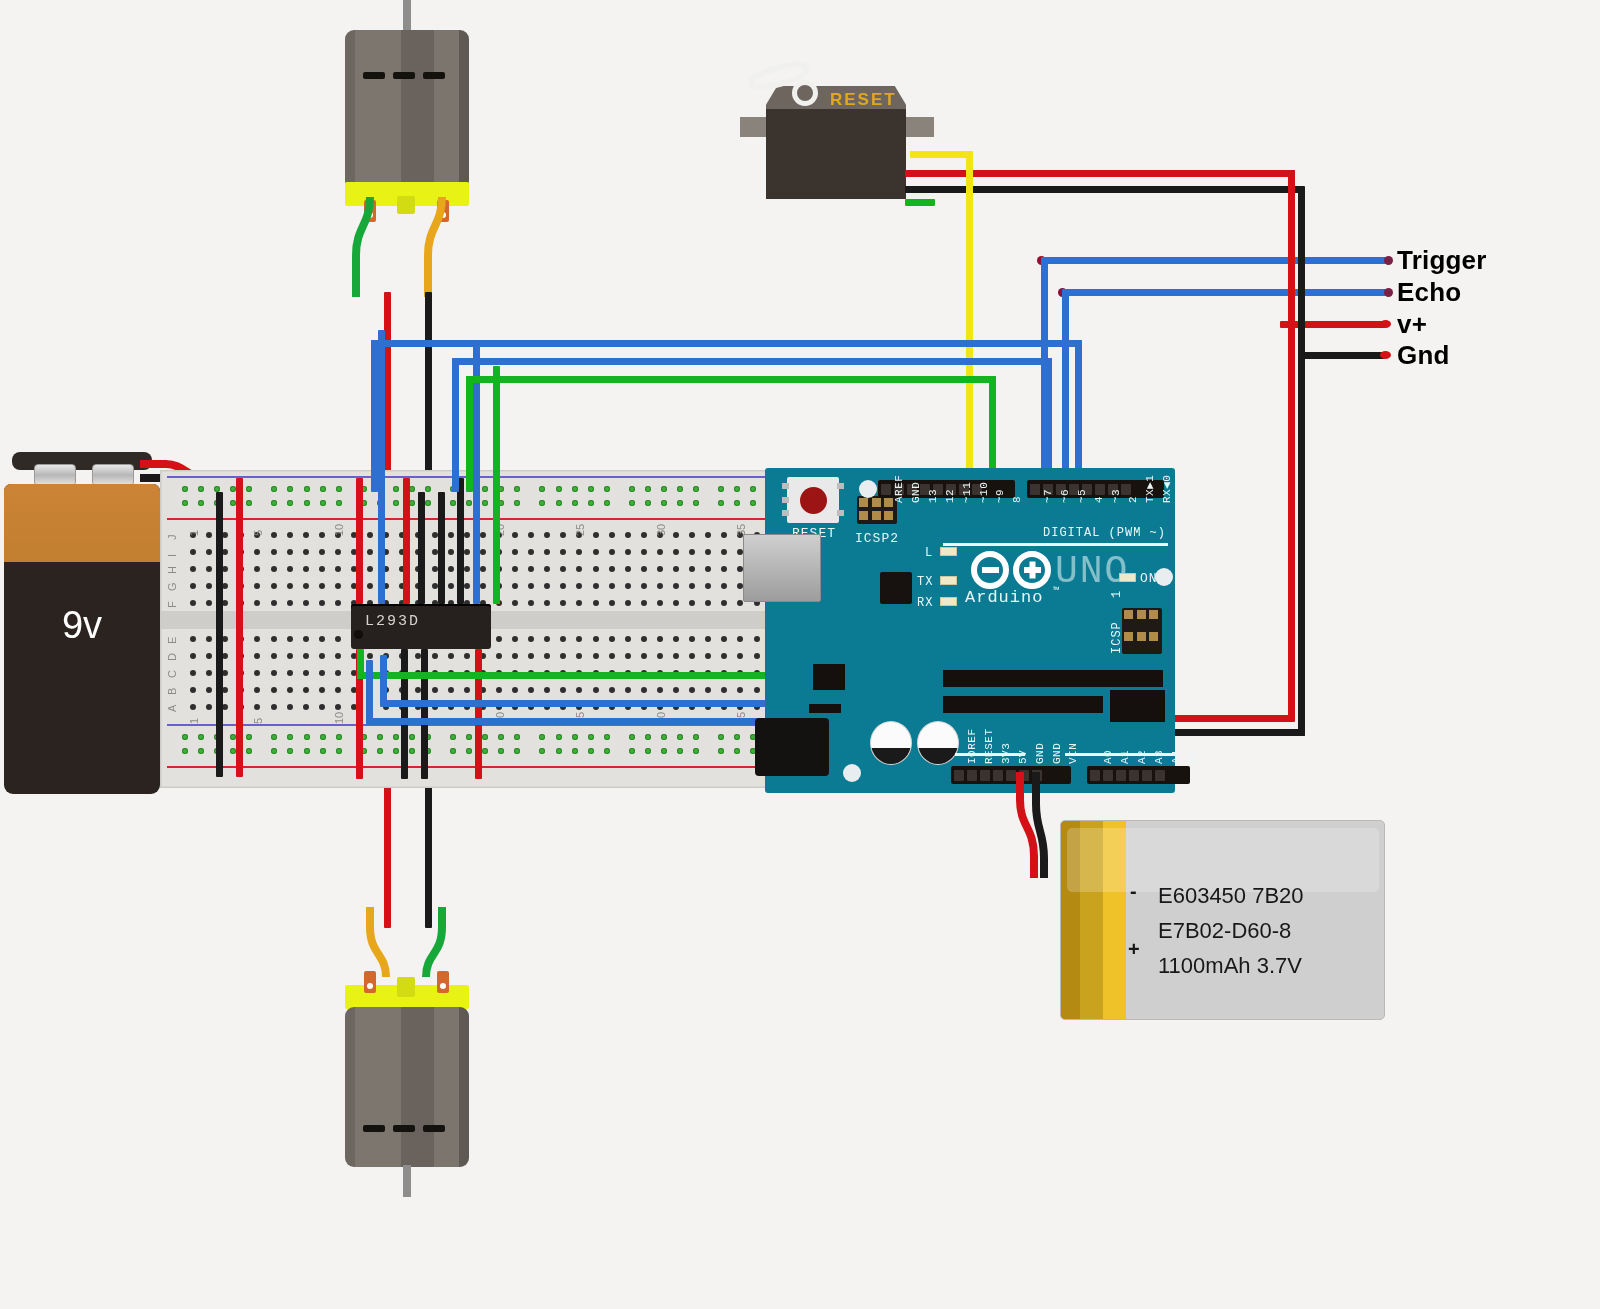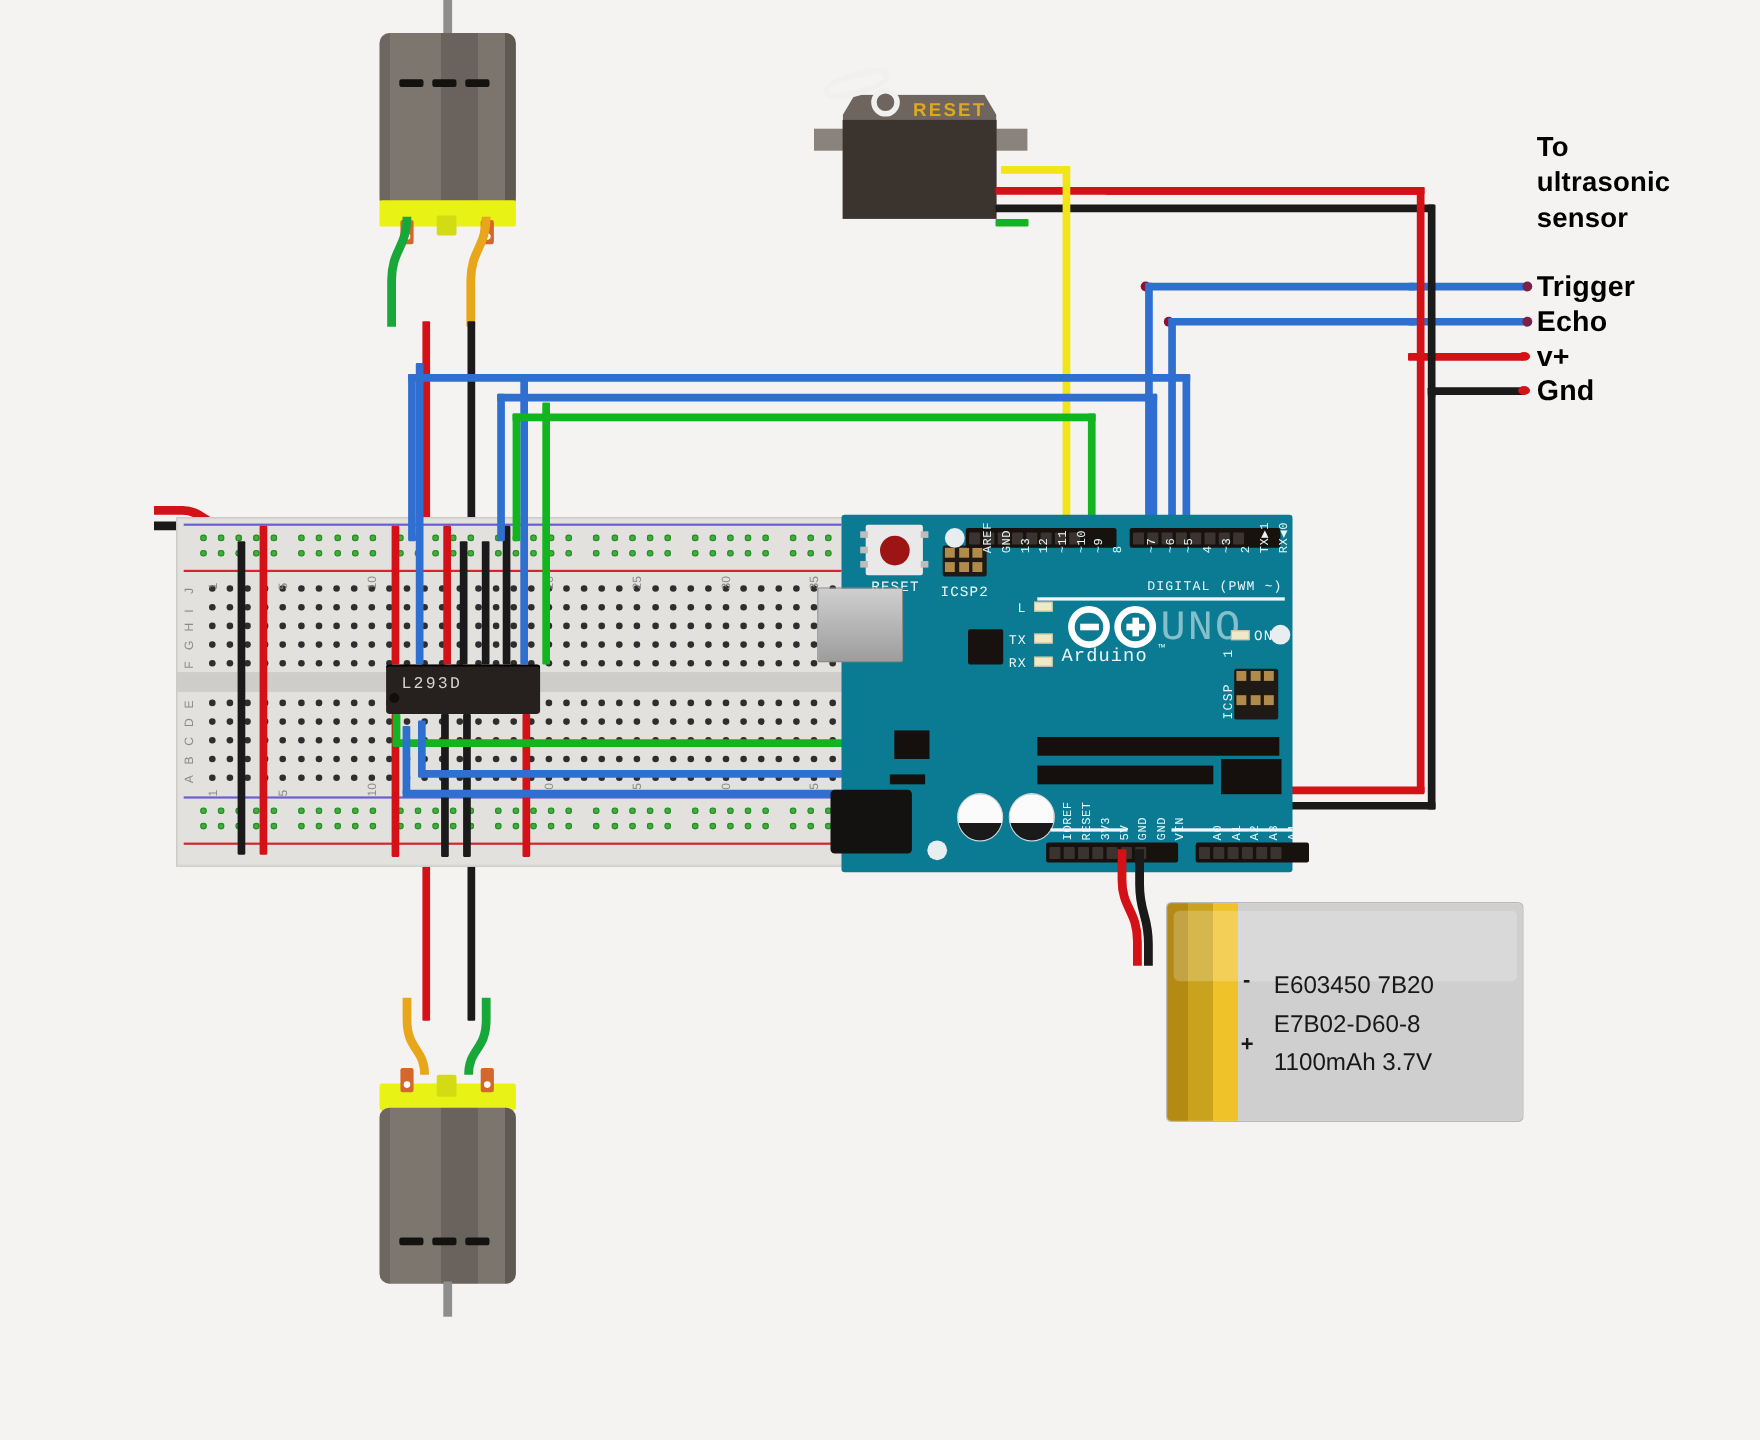--- a/index.html
+++ b/index.html
@@ -140,23 +140,20 @@
                 background:rgba(255,255,255,.22); border-radius:5px; }
   #lipo .txt  { position:absolute; color:#18181a; font-size:22px; line-height:36px;
                 font-family:"Liberation Sans",sans-serif; white-space:pre; }
   #lipo .sign { position:absolute; color:#18181a; font-size:20px; font-weight:bold; }
 </style>
 </head>
 <body>
 
 <div id="stage">
 
-  <div id="ultra-label" class="lbl" style="left:1397px; top:118px;">To
-ultrasonic
-sensor</div>
 
   <div class="lbl" style="left:1397px; top:245px;">Trigger</div>
   <div class="lbl" style="left:1397px; top:277px;">Echo</div>
   <div class="lbl" style="left:1397px; top:309px;">v+</div>
   <div class="lbl" style="left:1397px; top:340px;">Gnd</div>
 
   <div class="w wh blue" style="left:1280px; top:257px; width:108px;"></div>
   <div class="cap-b" style="left:1384px; top:256px;"></div>
   <div class="w wh blue" style="left:1280px; top:289px; width:108px;"></div>
   <div class="cap-b" style="left:1384px; top:288px;"></div>
@@ -230,20 +227,29 @@
     <div class="vent" style="left:22px; top:140px; width:22px;"></div>
     <div class="vent" style="left:52px; top:140px; width:22px;"></div>
     <div class="vent" style="left:82px; top:140px; width:22px;"></div>
     <div class="shaft" style="left:62px; top:180px; height:32px;"></div>
   </div>
   <svg style="position:absolute;left:330px;top:905px;width:170px;height:80px">
     <path d="M40,2 L40,22 C40,50 56,48 56,72" stroke="#e8a71a" stroke-width="8" fill="none"></path>
     <path d="M112,2 L112,22 C112,50 96,48 96,72" stroke="#18a83a" stroke-width="8" fill="none"></path>
   </svg>
 
+  <div id="batt9v" style="left:4px; top:452px; width:158px; height:345px;">
+    <div class="cap"></div>
+    <div class="t1"></div>
+    <div class="t2"></div>
+    <div class="body">
+      <div class="wrap"></div>
+      <div class="v">9v</div>
+    </div>
+  </div>
 
   <svg style="position:absolute;left:136px;top:452px;width:105px;height:60px">
     <path d="M4,12 L30,12 C48,12 52,27 72,27 L96,27" stroke="#d31116" stroke-width="8" fill="none"></path>
     <path d="M4,26 L28,26 C48,26 52,44 72,44 L96,44" stroke="#1a1a1a" stroke-width="8" fill="none"></path>
   </svg>
 
   <div id="bb" style="left:160px; top:470px; width:610px; height:318px;">
 
     <div class="railline" style="left:6px; top:5px;  width:598px; background:#6a5fd0;"></div>
     <div class="railline" style="left:6px; top:47px; width:598px; background:#d8242c;"></div>

